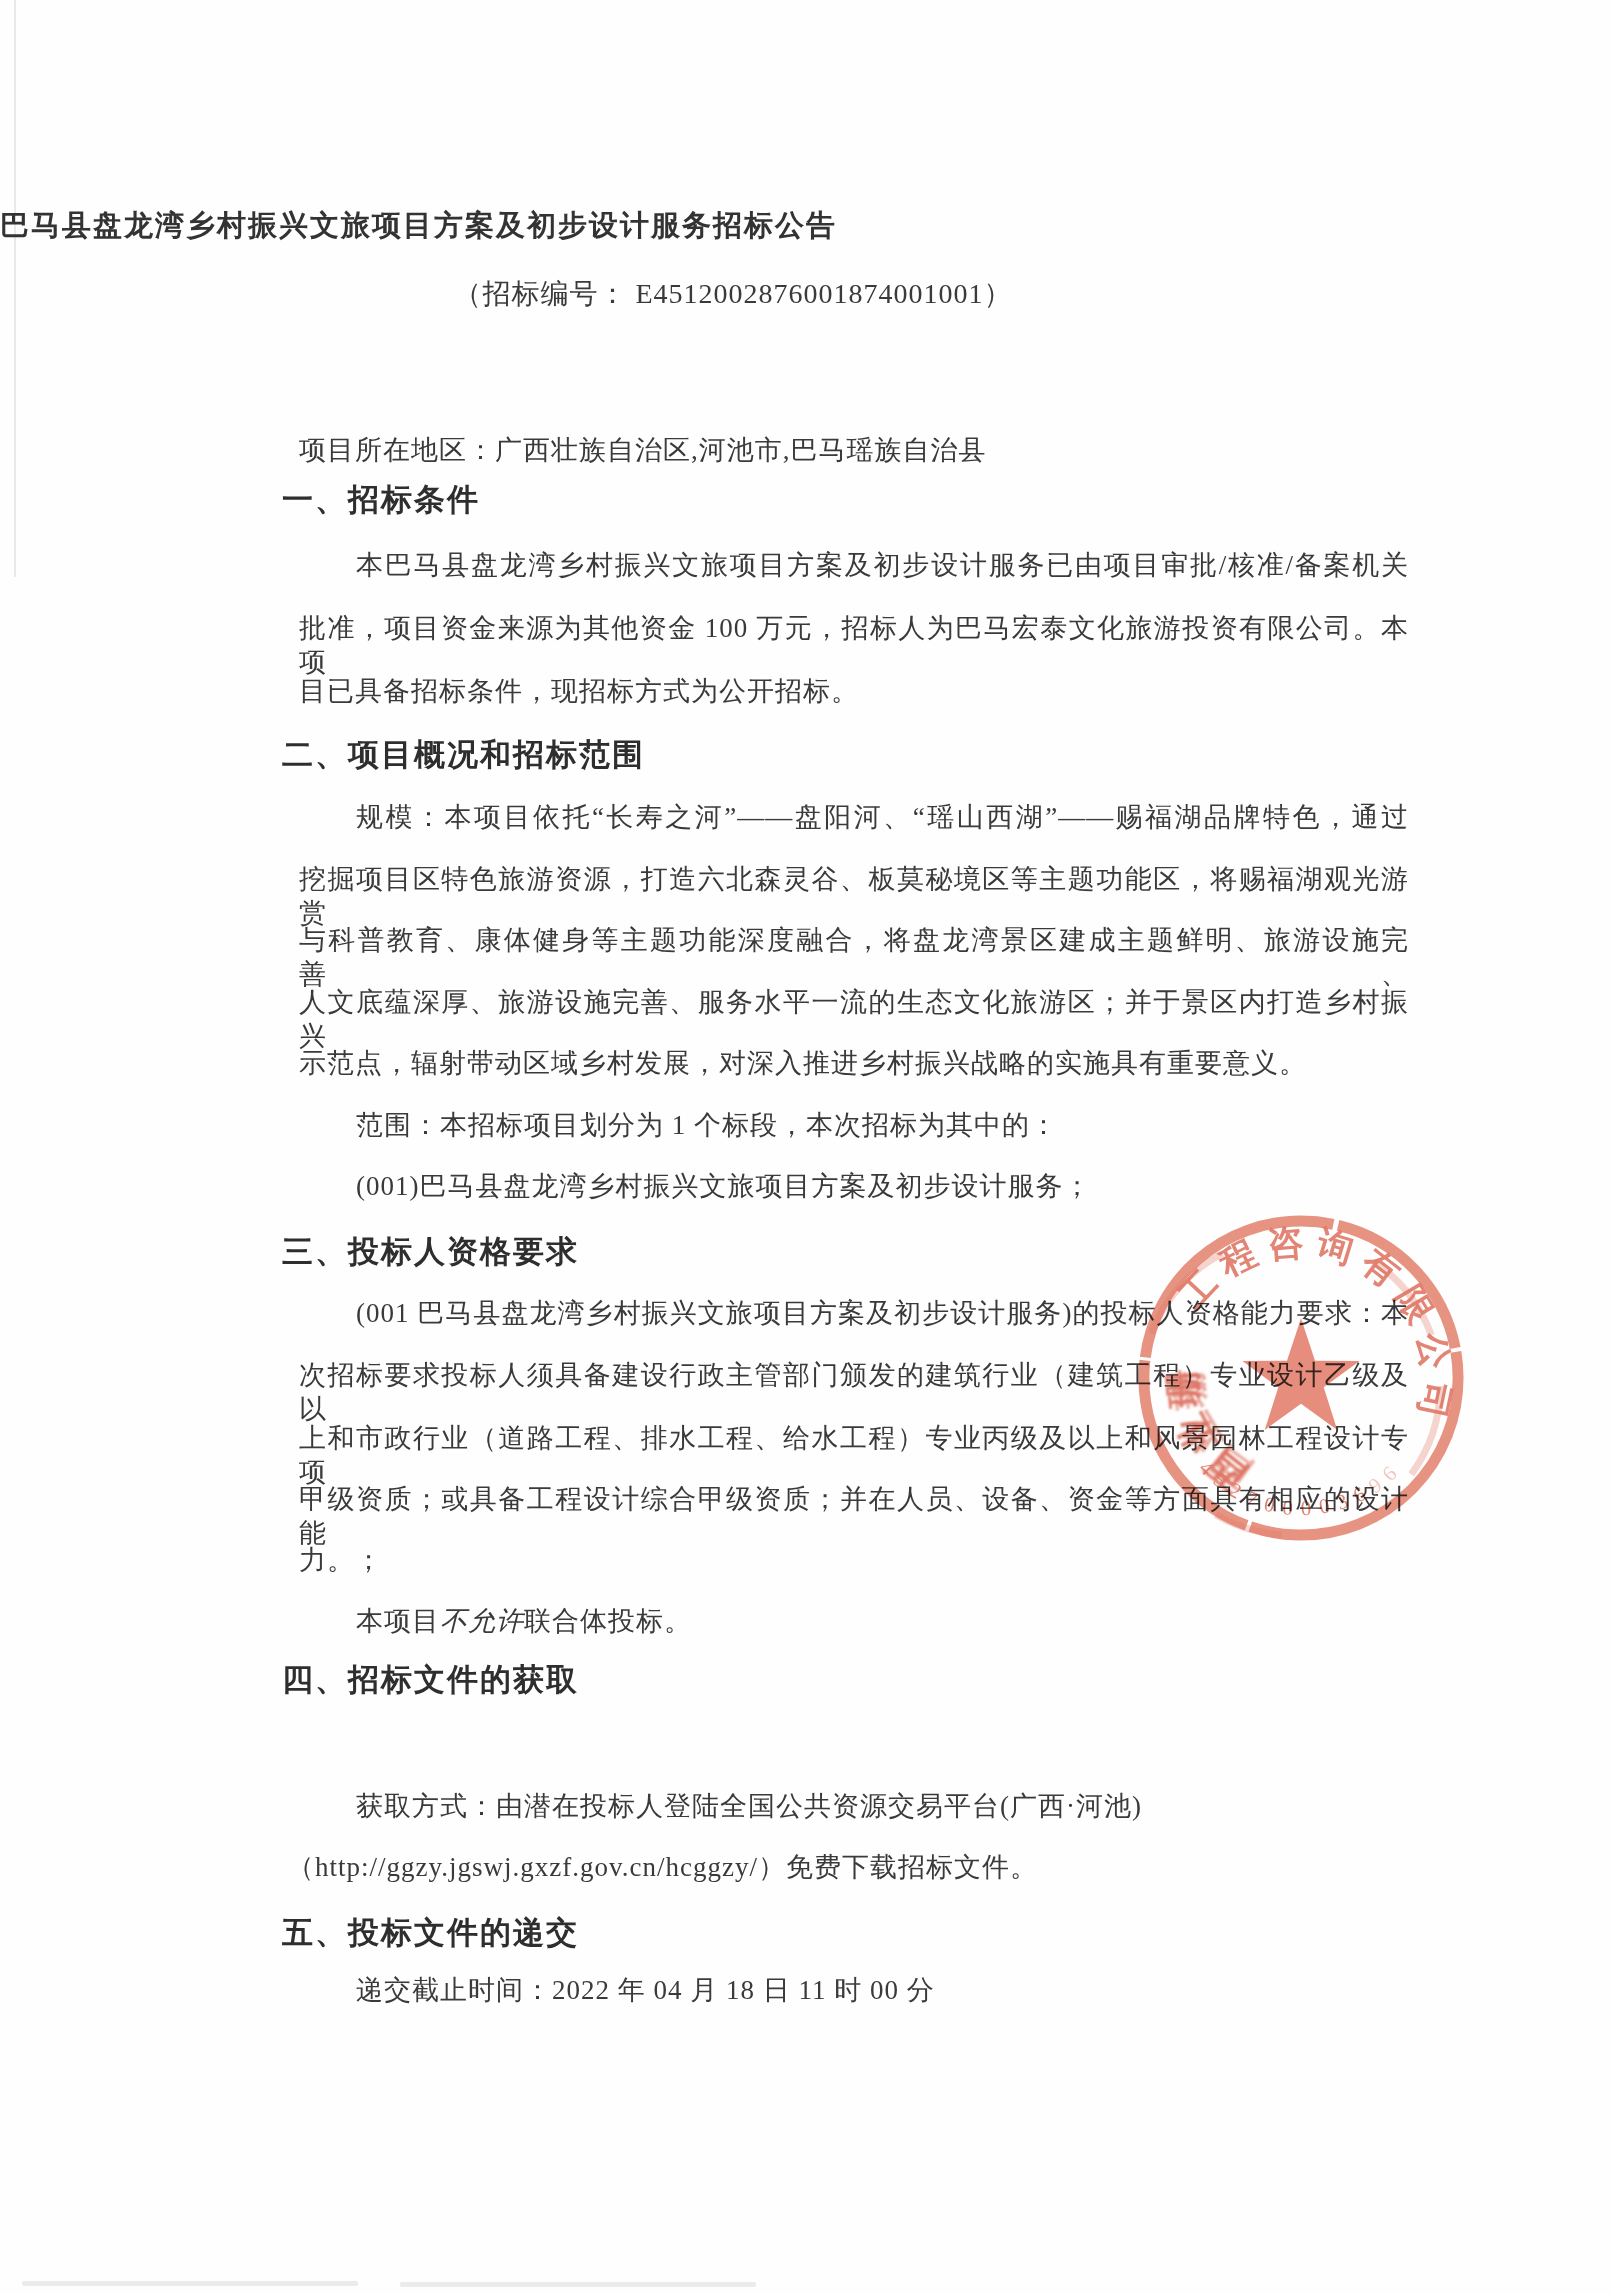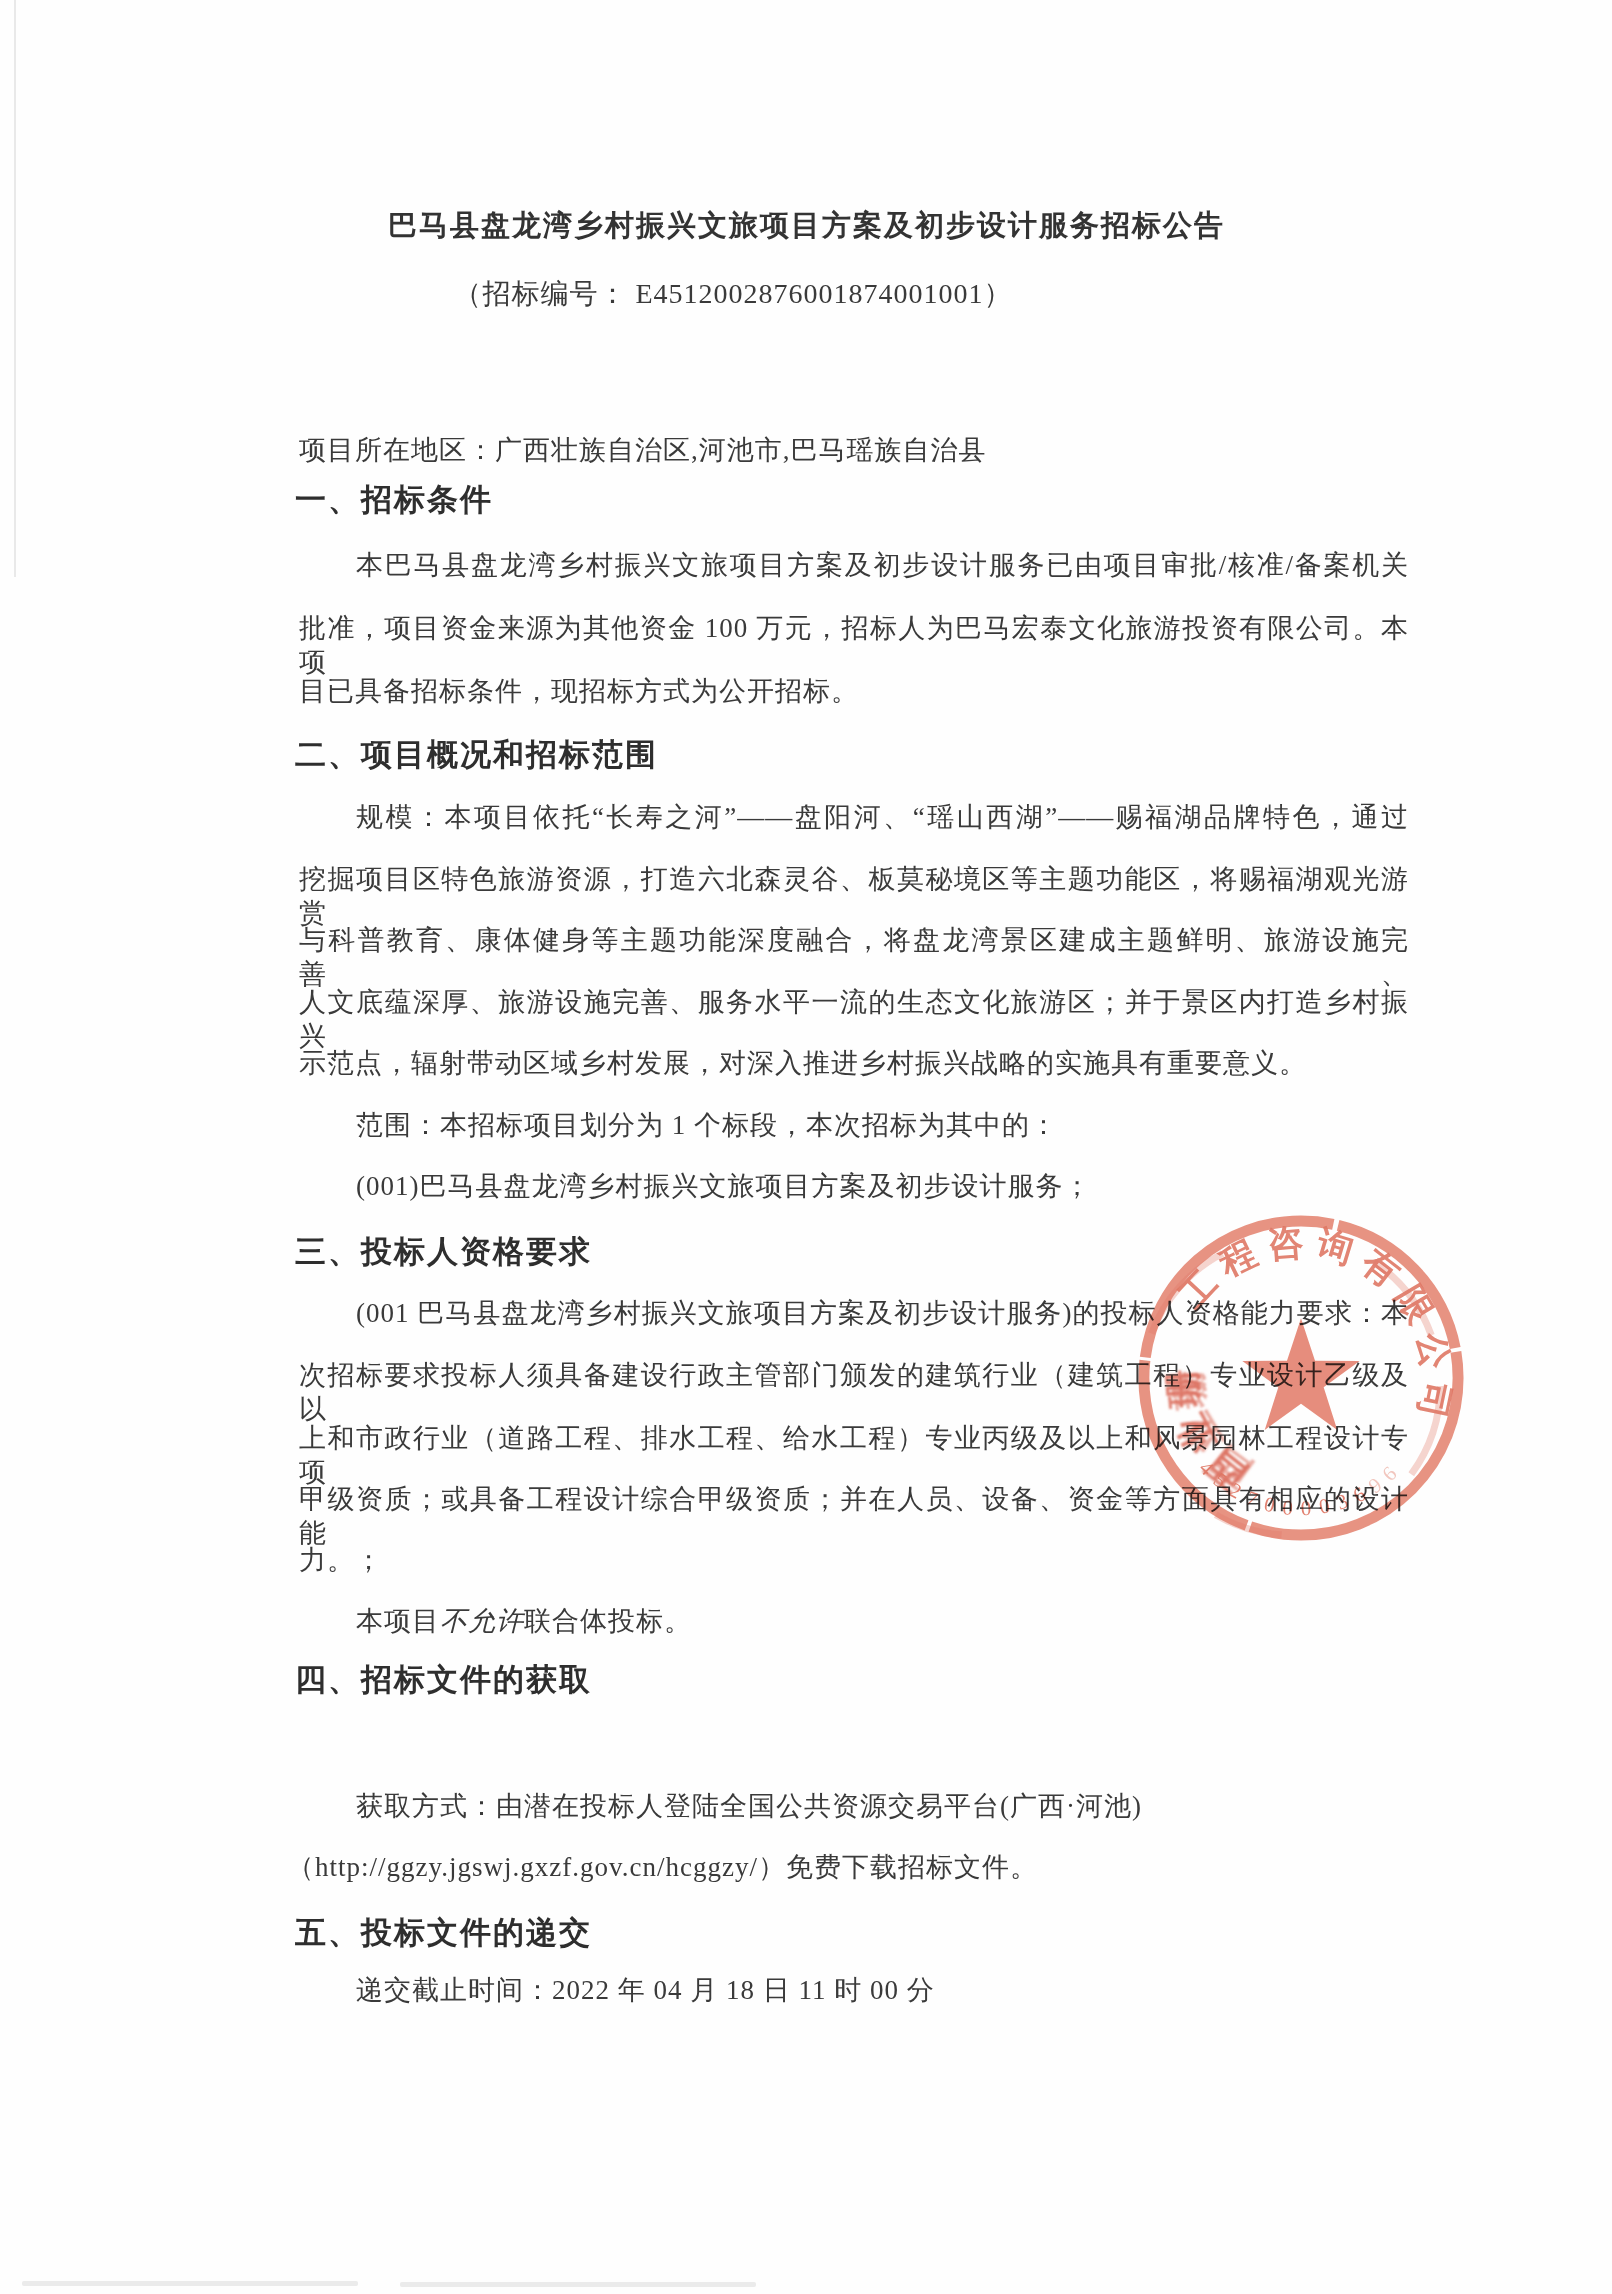--- a/index.html
+++ b/index.html
@@ -17,26 +17,26 @@
     letter-spacing:1px;
     white-space:nowrap;
   }
   .just{
     white-space:normal;
     text-align:justify;
     text-align-last:justify;
   }
   .indent{padding-left:57px;box-sizing:border-box;}
   .heading{
-    position:absolute;left:295px;width:1114px;
+    position:absolute;left:282px;width:1114px;
     font-size:31px;font-weight:bold;color:#2e2e2e;
     letter-spacing:2px;white-space:nowrap;
   }
   .title{
-    position:absolute;left:0;width:1613px;text-align:center;
+    position:absolute;left:0;width:1613px;text-align:left;
     font-size:29px;font-weight:bold;color:#333;letter-spacing:2px;
   }
   .subtitle{
     position:absolute;left:0;width:1466px;text-align:center;
     font-size:28px;color:#3a3a3a;letter-spacing:1px;
   }
   .italic{font-style:italic;}
   
   .stamp{
     position:absolute;left:1130px;top:1207px;width:342px;height:342px;

